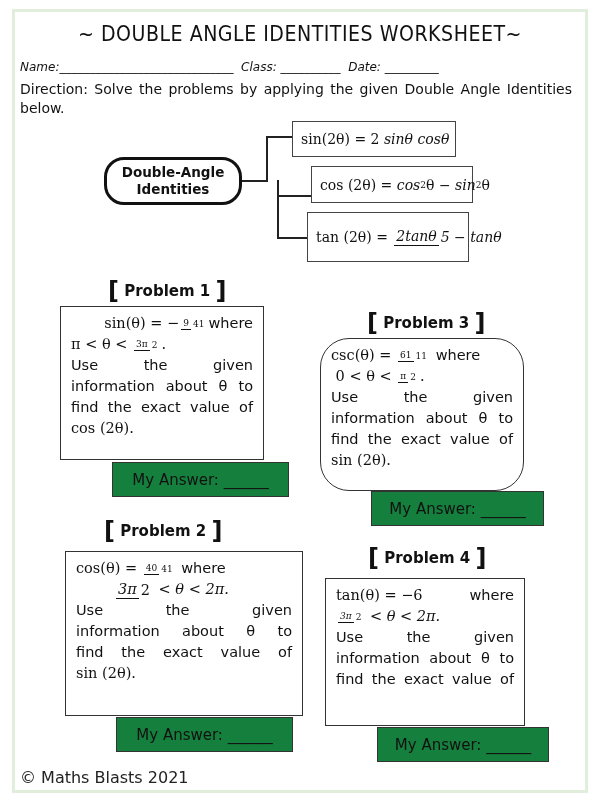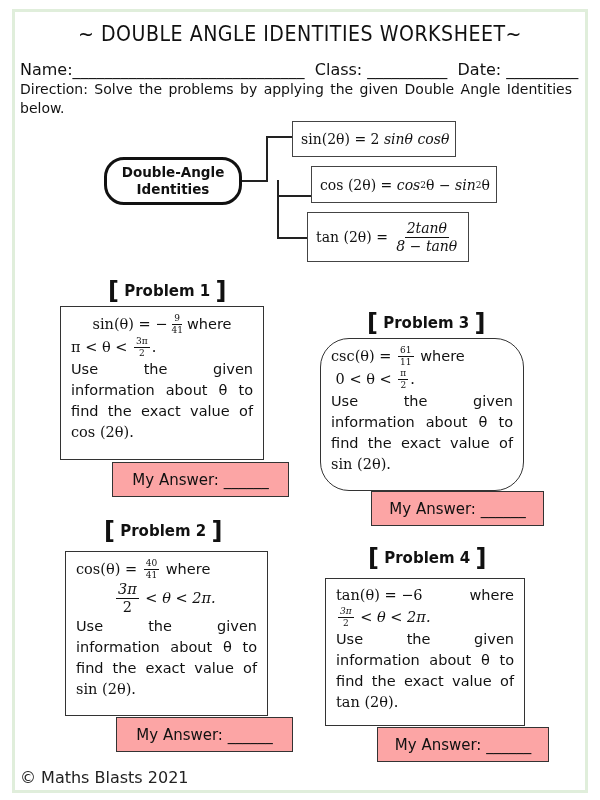--- a/index.html
+++ b/index.html
@@ -1,35 +1,35 @@
 <!DOCTYPE html>
 <html><head>
 <meta charset="utf-8">
 <style>
   html, body { margin:0; padding:0; background:#ffffff; }
   body { width:600px; height:800px; position:relative; overflow:hidden; font-family:"DejaVu Sans", sans-serif; color:#111; }
   .frame { position:absolute; left:12px; top:9px; width:570px; height:778px; border:3px solid #e0eedb; }
   .title { position:absolute; left:0; top:22px; width:600px; text-align:center; font-family:"DejaVu Sans", sans-serif; font-size:19px; letter-spacing:0.5px; transform:scaleY(1.15); font-weight:400; }
-  .info { position:absolute; left:20px; top:60px; width:560px; font-size:16px; white-space:nowrap; }
+  .info { position:absolute; left:20px; top:60px; width:560px; font-size:12px; white-space:nowrap;font-style:italic; }
   .direction { position:absolute; left:20px; top:80px; width:552px; font-size:14px; line-height:19px; text-align:justify; }
   .pill { position:absolute; left:104px; top:157px; width:138px; height:48px; border:3px solid #111; border-radius:20px; box-sizing:border-box; display:flex; align-items:center; justify-content:center; text-align:center; font-size:13.5px; font-weight:bold; line-height:17px; }
   .line { position:absolute; background:#222; }
   .formula { position:absolute; border:1.5px solid #444; background:#fff; font-family:"DejaVu Serif", serif; font-size:14px; display:flex; align-items:center; padding:16px 8px; box-sizing:border-box; white-space:nowrap; }
   .formula i { font-style:italic; }
-  .frac { display:inline-flex; flex-direction:column; align-items:center; vertical-align:middle; margin:0 2px; }
+  .frac { display:inline-flex; flex-direction:row; align-items:center; vertical-align:middle; margin:0 2px; }
   .frac .n { border-bottom:1px solid #111; padding:0 2px; line-height:17px; }
   .frac .d { line-height:17px; padding:0 2px; }
   .frac.small { font-size:9px; }
   .frac.small .n, .frac.small .d { line-height:11px; }
   .plabel { position:absolute; font-size:15px; font-weight:bold; display:flex; align-items:center; }
   .bracket { font-size:24px; font-weight:bold; line-height:20px; }
   .pbox { position:absolute; border:1.5px solid #333; background:#fff; box-sizing:border-box; padding:6px 10px; font-size:14.5px; line-height:21px; }
   .pbox .math { font-family:"DejaVu Serif", serif; font-size:14.5px; }
   .pbox .justify { text-align:justify; text-align-last:justify; }
-  .ans { position:absolute; border:1.5px solid #333; background:#fca5a5; box-sizing:border-box; display:flex; align-items:center; justify-content:center; font-size:15px; }
+  .ans { position:absolute; border:1.5px solid #333; background:#15803d; box-sizing:border-box; display:flex; align-items:center; justify-content:center; font-size:15px; }
   .footer { position:absolute; left:20px; top:768px; font-size:16px; color:#222; }
 </style>
 </head>
 <body>
 
 <div class="frame"></div>
 
 <div class="title">~ DOUBLE ANGLE IDENTITIES WORKSHEET~</div>
 
 <div class="info">
@@ -49,37 +49,37 @@
 <div class="line" style="left:266px; top:136px; width:26px; height:2px;"></div>
 <div class="line" style="left:277px; top:180px; width:2px; height:16px;"></div>
 <div class="line" style="left:277px; top:195px; width:34px; height:2px;"></div>
 <div class="line" style="left:277px; top:182px; width:2px; height:56px;"></div>
 <div class="line" style="left:277px; top:237px; width:30px; height:2px;"></div>
 
 <div class="formula" style="left:292px; top:121px; width:164px; height:36px;">
   <span>sin(2θ) = 2 </span>&nbsp;<i>sinθ</i>&nbsp;<i>cosθ</i>
 </div>
 
-<div class="formula" style="left:311px; top:166px; width:186px; height:37px;justify-content:space-between;">
+<div class="formula" style="left:311px; top:166px; width:162px; height:37px;justify-content:space-between;">
   <span>cos (2θ) = </span>&nbsp;<i>cos</i><sup style="font-size:9px">2</sup><span>θ − </span>&nbsp;<i>sin</i><sup style="font-size:9px">2</sup><span>θ</span>
 </div>
 
 <div class="formula" style="left:307px; top:212px; width:162px; height:50px;">
   <span>tan (2θ) = </span>&nbsp;
   <span class="frac">
       <i class="n">2tanθ</i>
-      <i class="d">8 − tanθ</i>
+      <i class="d">5 − tanθ</i>
     </span>
 </div>
 
 <div class="plabel" style="left:108px; top:281px;">
   <span class="bracket">[</span>&nbsp;<span>Problem 1</span>&nbsp;<span class="bracket">]</span>
 </div>
 <div class="pbox" style="left:60px; top:306px; width:204px; height:154px;">
-  <div style="display:flex; justify-content:center; align-items:center;">
+  <div style="display:flex; justify-content:flex-end; align-items:center;">
     <span class="math"><span>sin(θ) = −</span><span class="frac small">
           <span class="n">9</span>
           <span class="d">41</span>
         </span></span>
     <span>where</span>
   </div>
   <div class="math"><span>π &lt; θ &lt; </span><span class="frac small">
         <span class="n">3π</span>
         <span class="d">2</span>
       </span><span>.</span></div>
@@ -105,21 +105,21 @@
   <div class="justify">Use the given</div>
   <div class="justify">information about θ to</div>
   <div class="justify">find the exact value of</div>
   <div class="math">sin (2θ).</div>
 </div>
 <div class="ans" style="left:371px; top:491px; width:173px; height:35px;">My Answer: ______</div>
 
 <div class="plabel" style="left:104px; top:521px;">
   <span class="bracket">[</span>&nbsp;<span>Problem 2</span>&nbsp;<span class="bracket">]</span>
 </div>
-<div class="pbox" style="left:65px; top:551px; width:203px; height:165px;">
+<div class="pbox" style="left:65px; top:551px; width:238px; height:165px;">
   <div><span class="math"><span>cos(θ) = </span><span class="frac small">
           <span class="n">40</span>
           <span class="d">41</span>
         </span></span> <span>where</span></div>
   <div class="math" style="padding-left:38px;"><span class="frac">
         <i class="n">3π</i>
         <span class="d">2</span>
       </span><i> &lt; θ &lt; 2π.</i></div>
   <div class="justify">Use the given</div>
   <div class="justify">information about θ to</div>
@@ -136,17 +136,16 @@
       <span class="math">tan(θ) = −6</span>
       <span>where</span>
     </div>
   <div class="math"><span class="frac small">
         <i class="n">3π</i>
         <span class="d">2</span>
       </span><i> &lt; θ &lt; 2π.</i></div>
   <div class="justify">Use the given</div>
   <div class="justify">information about θ to</div>
   <div class="justify">find the exact value of</div>
-  <div class="math">tan (2θ).</div>
 </div>
 <div class="ans" style="left:377px; top:727px; width:172px; height:35px;">My Answer: ______</div>
 
 <div class="footer">© Maths Blasts 2021</div>
 
 </body></html>

